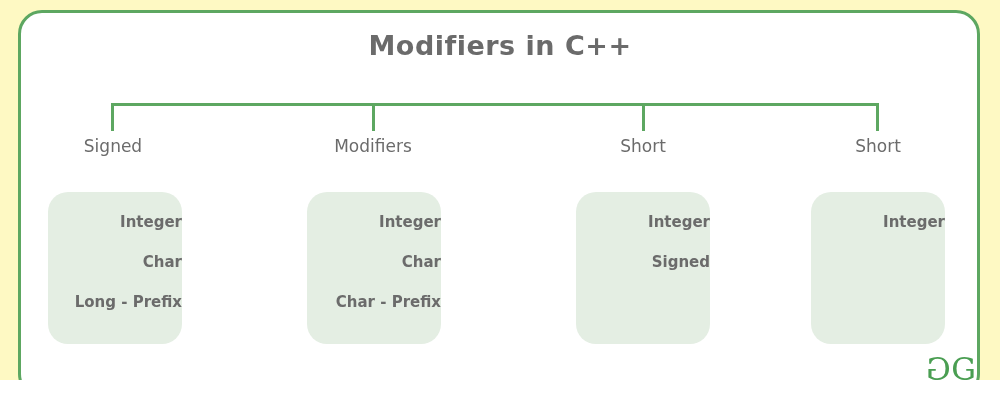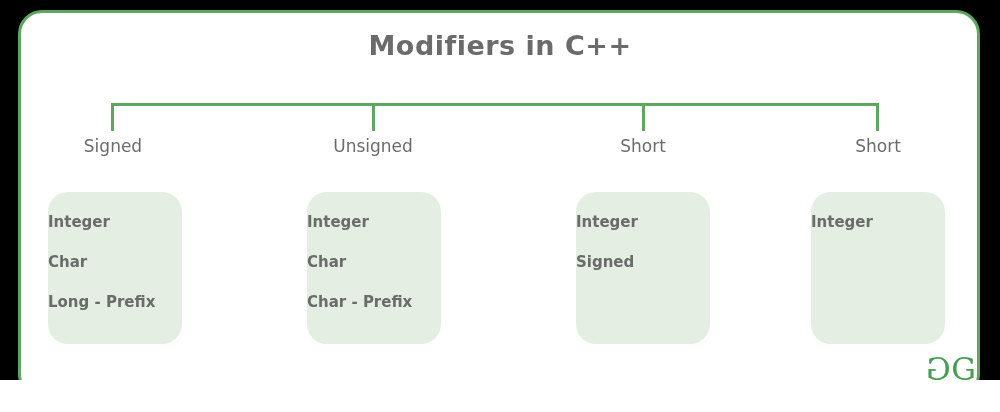--- a/index.html
+++ b/index.html
@@ -6,21 +6,21 @@
     --green:#5da761;
     --box-fill:#e4eee3;
     --text-gray:#6b6b6b;
     --logo-green:#4a9e52;
   }
   html,body{margin:0;padding:0;background:#ffffff;}
   body{font-family:"DejaVu Sans","Liberation Sans",sans-serif;}
   .canvas{
     position:relative;
     width:1000px;height:380px;
-    background:#000000;
+    background:#fef9c3;
     overflow:hidden;
   }
   .outer-frame{
     position:absolute;
     left:18px;top:10px;
     width:956px;height:382px;
     border:3px solid var(--green);
     border-radius:24px;
     background:#ffffff;
   }
@@ -63,21 +63,21 @@
   .branch-label.b2{left:643px;}
   .branch-label.b3{left:878px;}
   .type-box{
     position:absolute;
     top:192px;
     width:134px;height:152px;
     background:var(--box-fill);
     border-radius:20px;
     display:flex;
     flex-direction:column;
-    align-items:flex-start;
+    align-items:flex-end;
     padding-top:10px;
     box-sizing:border-box;
   }
   .type-box.x0{left:48px;}
   .type-box.x1{left:307px;}
   .type-box.x2{left:576px;}
   .type-box.x3{left:811px;}
   .type-item{
     height:40px;
     line-height:40px;
@@ -113,21 +113,21 @@
 
   <div class="diagram-title">Modifiers in C++</div>
 
   <div class="hline"></div>
   <div class="vline v0"></div>
   <div class="vline v1"></div>
   <div class="vline v2"></div>
   <div class="vline v3"></div>
 
   <div class="branch-label b0">Signed</div>
-  <div class="branch-label b1">Unsigned</div>
+  <div class="branch-label b1">Modifiers</div>
   <div class="branch-label b2">Short</div>
   <div class="branch-label b3">Short</div>
 
   <div class="type-box x0">
     <div class="type-item">Integer</div>
     <div class="type-item">Char</div>
     <div class="type-item">Long - Prefix</div>
   </div>
 
   <div class="type-box x1">

